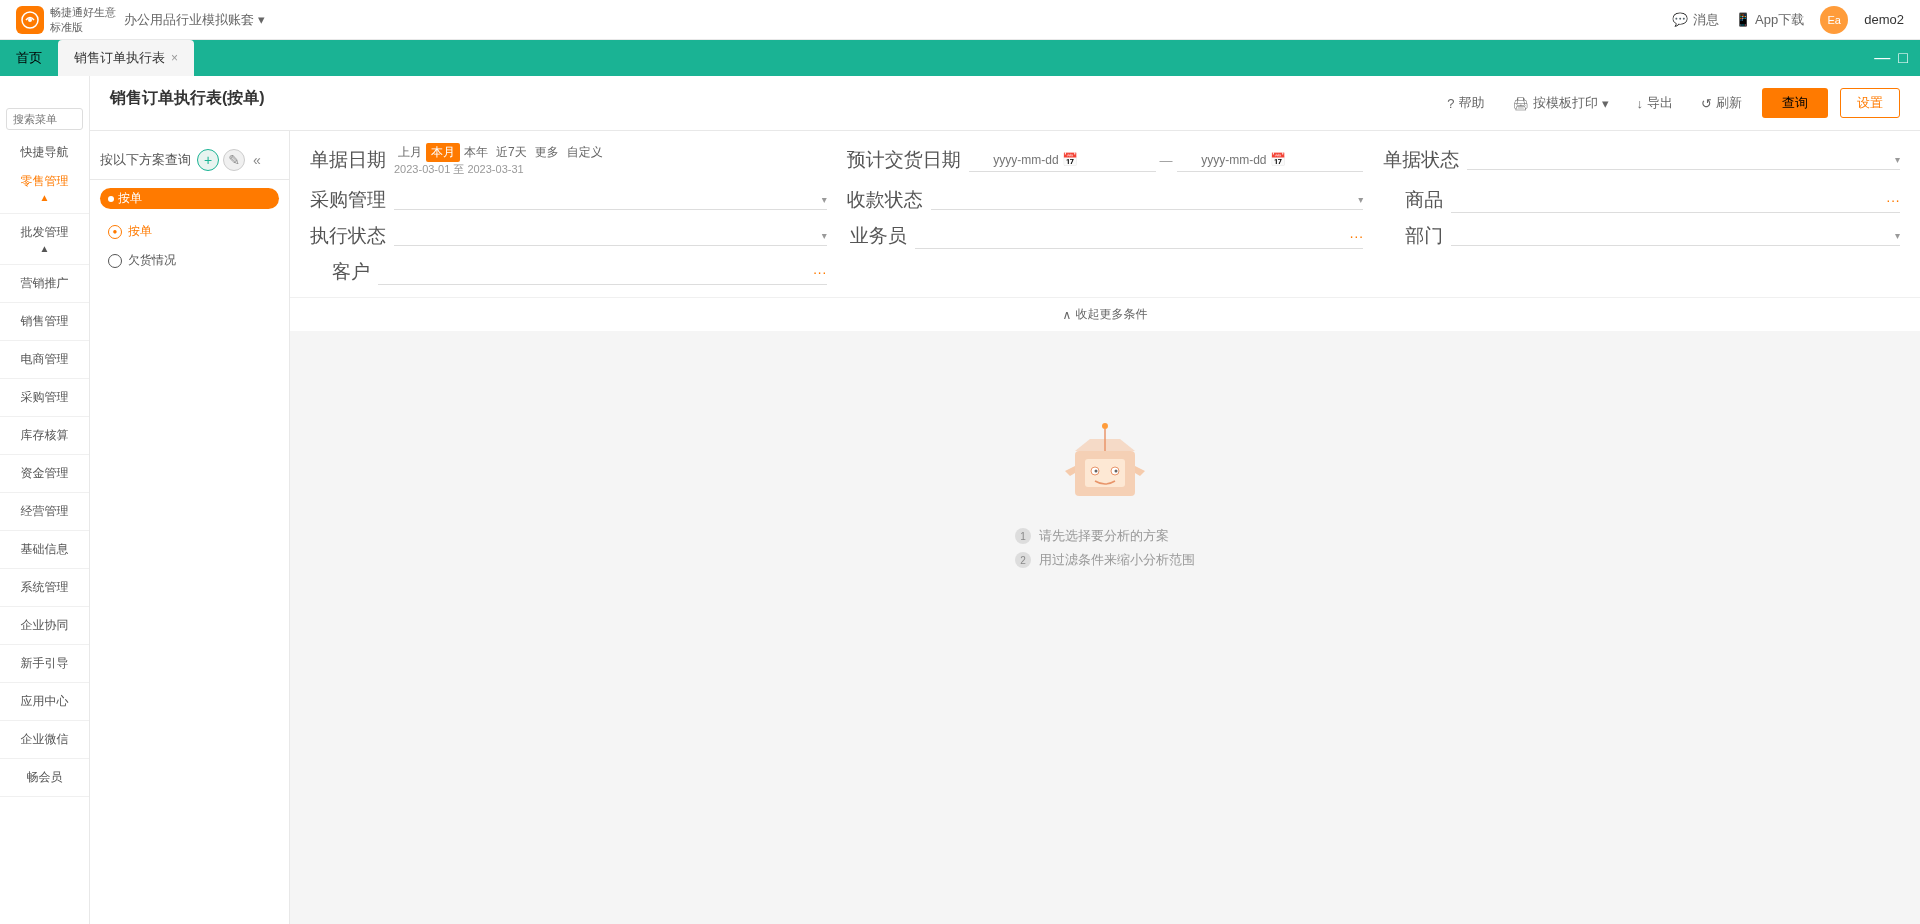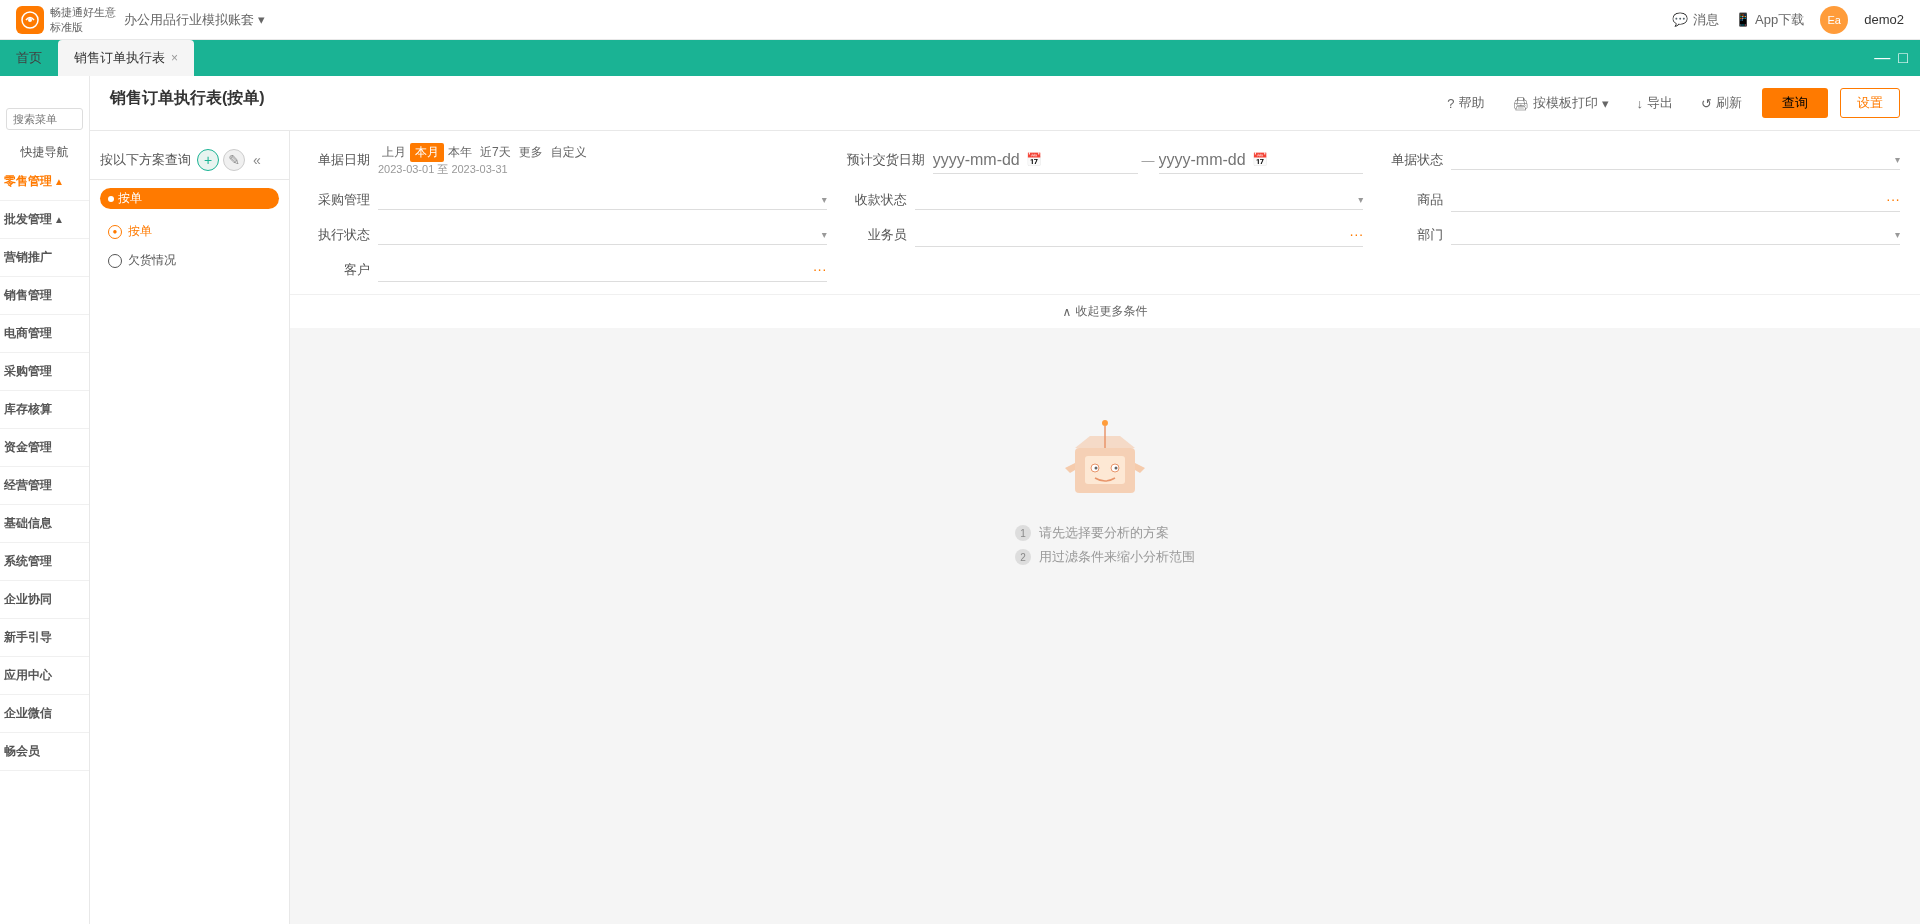--- a/index.html
+++ b/index.html
@@ -32,21 +32,21 @@
       display: flex;
       align-items: center;
       padding: 0;
       flex-shrink: 0;
     }
     .tab-home {
       height: 20px;
       padding: 1px 16px;
       display: flex;
       align-items: center;
-      color: #404040;
+      color: #000000;
       font-size: 13px;
       cursor: pointer;
       background: transparent;
     }
     .tab-active {
       height: 36px;
       padding: 0 16px;
       display: flex;
       align-items: center;
       color: #333;
@@ -68,29 +68,29 @@
       width: 90px;
       background: white;
       border-right: 1px solid #e8e8e8;
       display: flex;
       flex-direction: column;
       flex-shrink: 0;
       overflow-y: auto;
     }
     .sidebar-item {
       display: flex;
+      flex-direction: column;
       align-items: center;
       padding: 10px 4px;
       cursor: pointer;
       color: #555;
       font-size: 12px;
       text-align: center;
       border-bottom: 1px solid #f0f0f0;
       gap: 2px;
-      font-weight: bold;
     }
     .sidebar-item.active { color: #ff7a00; }
     .sidebar-search { padding: 8px 6px; }
     .sidebar-search input { width: 100%; border: 1px solid #ddd; border-radius: 3px; padding: 4px 6px; font-size: 11px; outline: none; margin-top: 24px; }
     .sidebar-nav-label {
       font-size: 12px;
       color: #555;
       padding: 6px 0 2px 0;
       text-align: center;
       cursor: pointer;
@@ -198,21 +198,21 @@
     .sub-item .circle { width: 14px; height: 14px; border-radius: 50%; border: 1.5px solid currentColor; display: flex; align-items: center; justify-content: center; font-size: 8px; flex-shrink: 0; }
 
     
     .filter-grid {
       padding: 12px 20px;
       display: grid;
       grid-template-columns: 1fr 1fr 1fr;
       gap: 10px 20px;
     }
     .filter-row { display: flex; align-items: center; gap: 8px; }
-    .filter-label { white-space: nowrap; color: #555; font-size: 13px; min-width: 60px; text-align: right; }
+    .filter-label { white-space: nowrap; color: #555; font-size: 19px; min-width: 60px; text-align: right; }
     .filter-control { flex: 1; }
     .filter-input {
       width: 100%;
       border: none;
       border-bottom: 1px solid #ddd;
       padding: 4px 0;
       font-size: 13px;
       outline: none;
       background: transparent;
     }
@@ -239,24 +239,25 @@
       display: flex;
       align-items: center;
       gap: 4px;
       border-bottom: 1px solid #ddd;
       padding: 4px 0;
       flex: 1;
     }
     .date-input-wrap input {
       border: none;
       outline: none;
-      font-size: 16px;
+      font-size: 12px;
       color: #bbb;
       background: transparent;
       width: 90px;
+      text-align: right;
     }
     .date-icon { color: #ff7a00; font-size: 13px; cursor: pointer; }
     .date-separator { color: #999; }
 
     
     .date-shortcuts { display: flex; align-items: center; flex-wrap: nowrap; }
     .date-shortcut {
       font-size: 12px;
       color: #666;
       cursor: pointer;

